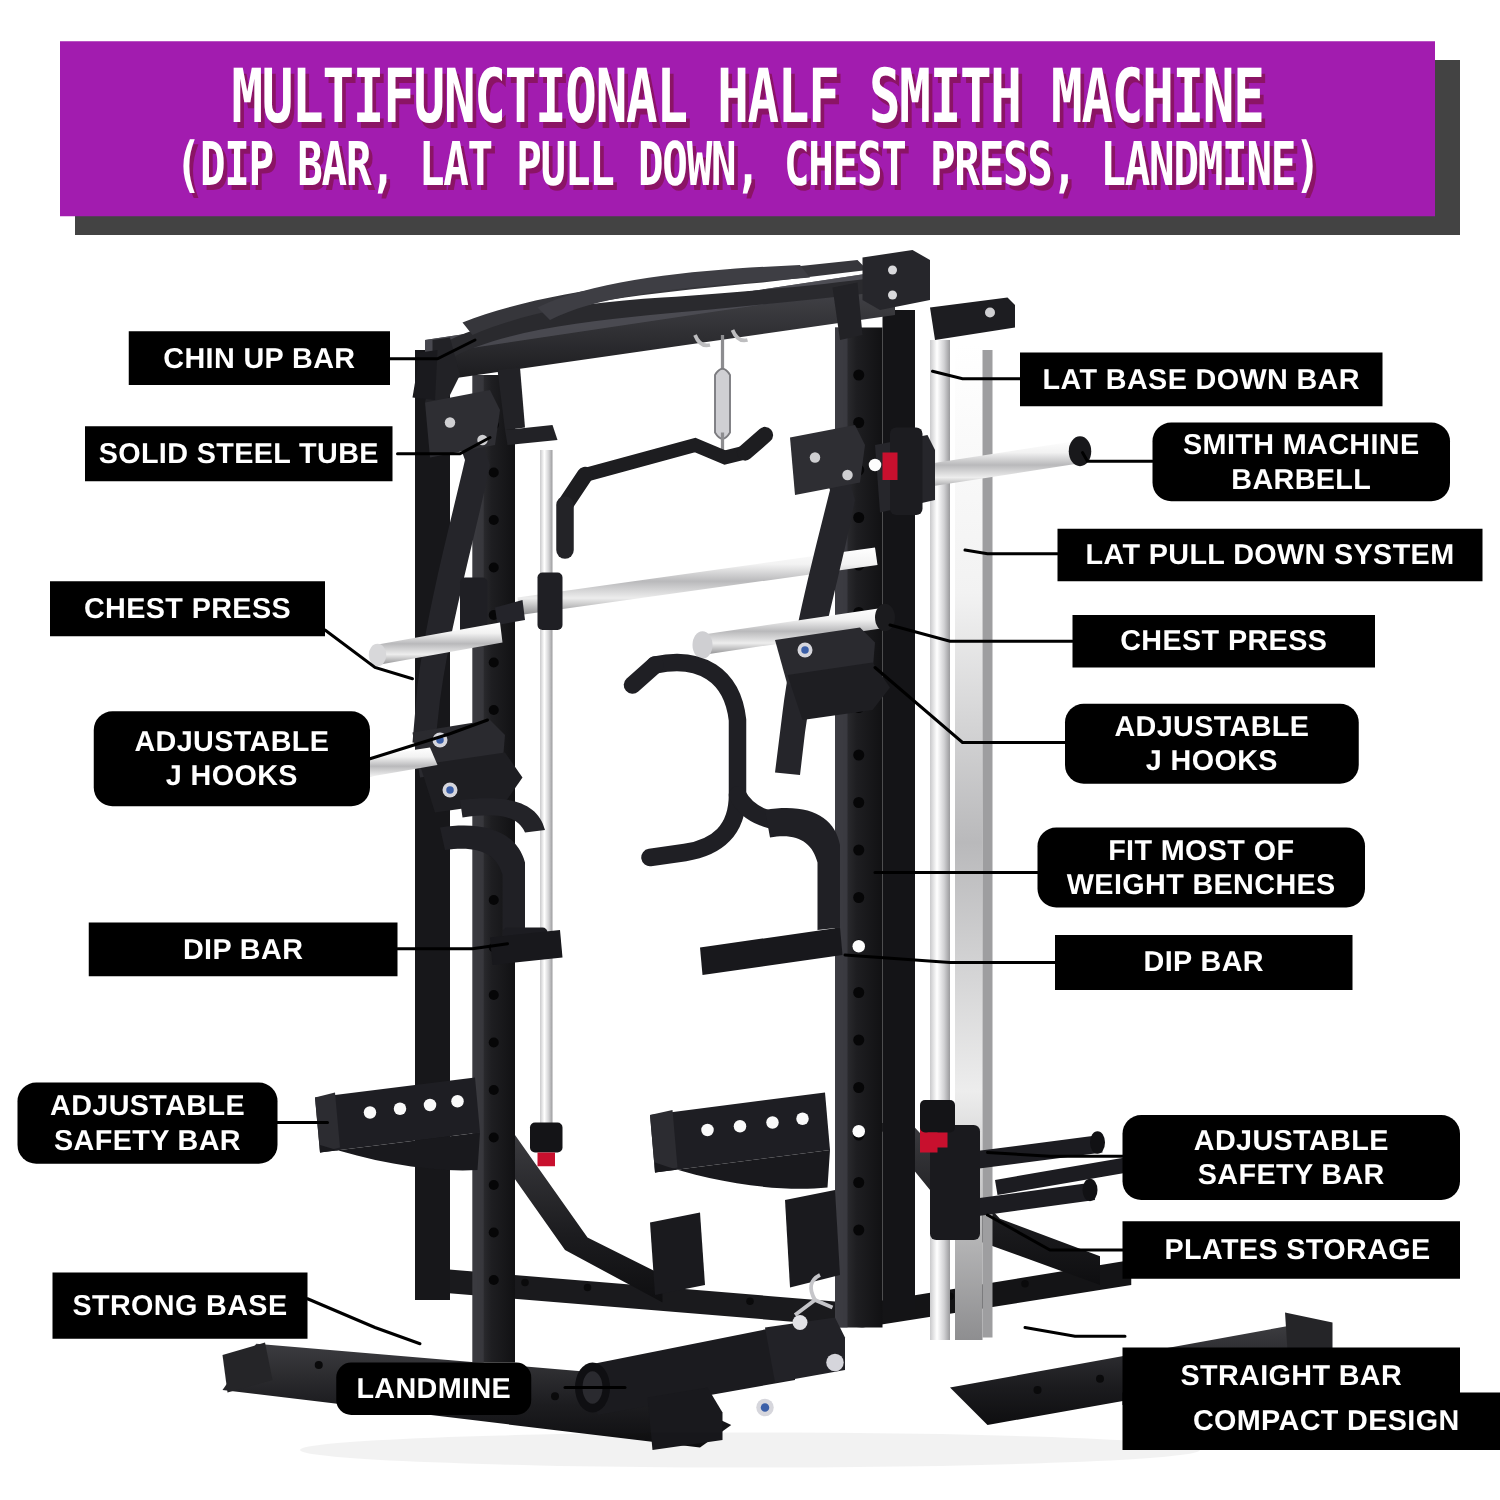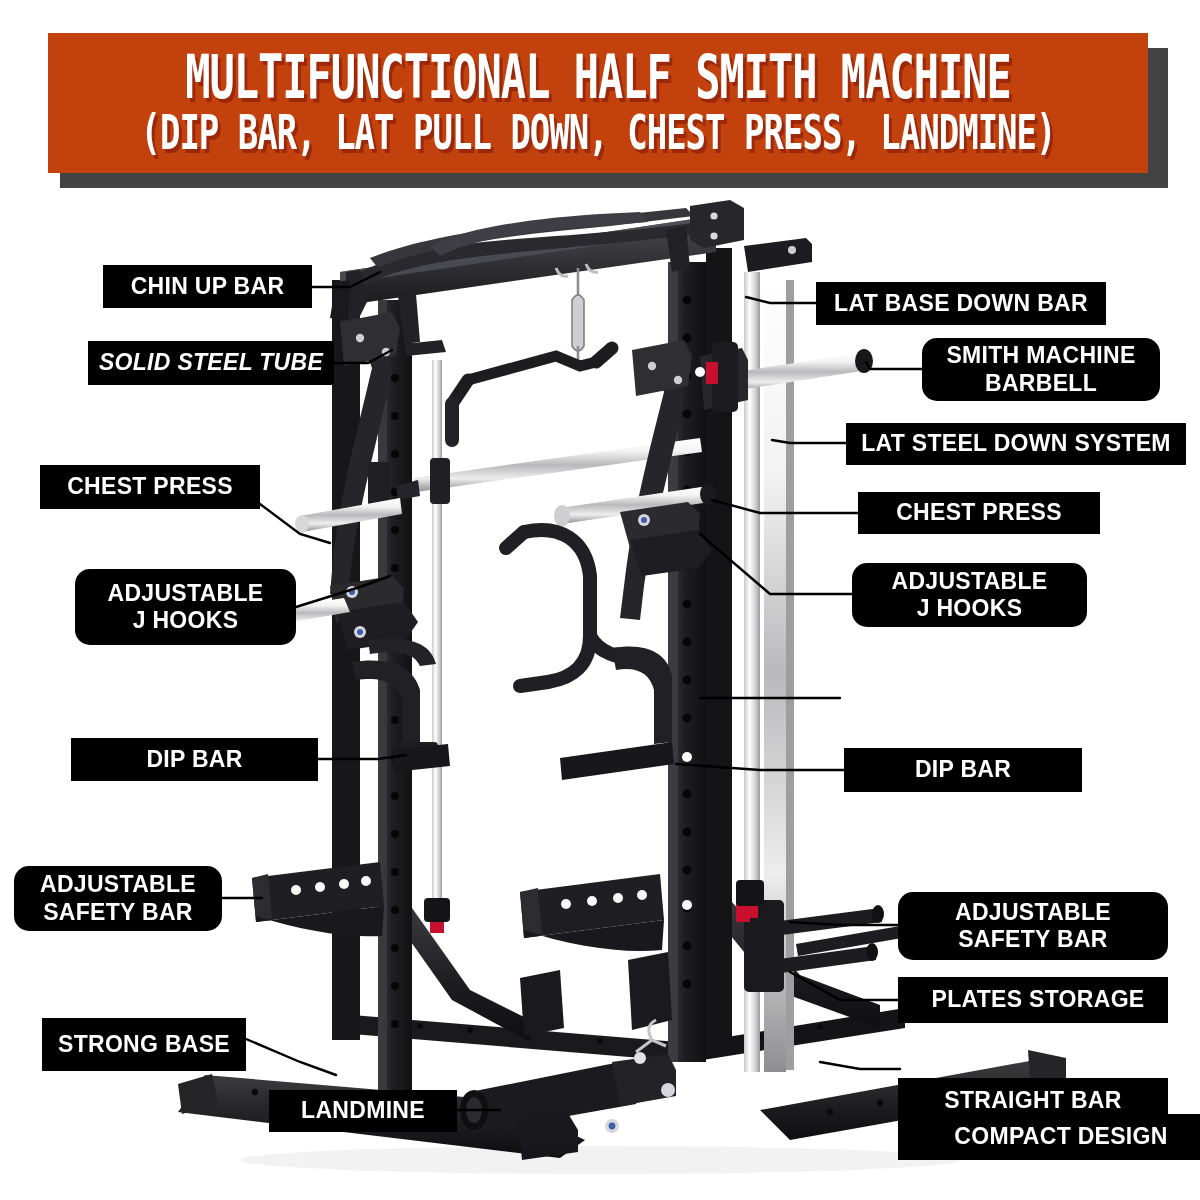--- a/index.html
+++ b/index.html
@@ -10,21 +10,21 @@
   }
   #stage{position:absolute;inset:0;width:1200px;height:1200px;background:#fff;}
 
   
   .banner-shadow{
     position:absolute;left:60px;top:48px;width:1108px;height:140px;
     background:#434343;
   }
   .banner{
     position:absolute;left:48px;top:33px;width:1100px;height:140px;
-    background:#c2410c;
+    background:#a21caf;
     display:flex;flex-direction:column;align-items:center;justify-content:center;
   }
   .banner-line{
     color:#ffffff;
     font-family:"DejaVu Sans Mono","Liberation Mono",monospace;
     font-weight:bold;
     letter-spacing:-1px;
     line-height:1;
     text-shadow:3px 3px 0 rgba(110,10,10,.45);
     transform:scaleY(1.42) scaleX(1.0);
@@ -379,48 +379,50 @@
       <path d="M840 698 L760 698 L700 698"></path>
       <path d="M844 770 L760 770 L676 764"></path>
       <path d="M902 925 L840 925 L790 922"></path>
       <path d="M900 1000 L840 1000 L790 972"></path>
       <path d="M900 1069 L860 1069 L820 1062"></path>
     </g>
   </svg>
 
   <div class="label" style="left:103px;top:265px;width:209px;height:43px;">CHIN UP BAR</div>
 
-  <div class="label" style="left:88px;top:341px;width:246px;height:44px;font-style:italic;">SOLID STEEL TUBE</div>
+  <div class="label" style="left:68px;top:341px;width:246px;height:44px;">SOLID STEEL TUBE</div>
 
   <div class="label" style="left:40px;top:465px;width:220px;height:44px;">CHEST PRESS</div>
 
   <div class="label two" style="left:75px;top:569px;width:221px;height:76px;">ADJUSTABLE
 J HOOKS</div>
 
   <div class="label" style="left:71px;top:738px;width:247px;height:43px;">DIP BAR</div>
 
   <div class="label two" style="left:14px;top:866px;width:208px;height:65px;">ADJUSTABLE
 SAFETY BAR</div>
 
   <div class="label" style="left:42px;top:1018px;width:204px;height:53px;">STRONG BASE</div>
 
-  <div class="label" style="left:269px;top:1090px;width:188px;height:42px;">LANDMINE</div>
+  <div class="label" style="left:269px;top:1090px;width:156px;height:42px;border-radius:12px;">LANDMINE</div>
 
   <div class="label" style="left:816px;top:282px;width:290px;height:43px;">LAT BASE DOWN BAR</div>
 
   <div class="label two" style="left:922px;top:338px;width:238px;height:63px;">SMITH MACHINE
 BARBELL</div>
 
-  <div class="label" style="left:846px;top:423px;width:340px;height:42px;">LAT STEEL DOWN SYSTEM</div>
+  <div class="label" style="left:846px;top:423px;width:340px;height:42px;">LAT PULL DOWN SYSTEM</div>
 
   <div class="label" style="left:858px;top:492px;width:242px;height:42px;">CHEST PRESS</div>
 
   <div class="label two" style="left:852px;top:563px;width:235px;height:64px;">ADJUSTABLE
 J HOOKS</div>
 
+  <div class="label two" style="left:830px;top:662px;width:262px;height:64px;">FIT MOST OF
+WEIGHT BENCHES</div>
 
   <div class="label" style="left:844px;top:748px;width:238px;height:44px;">DIP BAR</div>
 
   <div class="label two" style="left:898px;top:892px;width:270px;height:68px;">ADJUSTABLE
 SAFETY BAR</div>
 
   <div class="label" style="left:898px;top:977px;width:270px;height:46px;padding-left:20px;">PLATES STORAGE</div>
 
   <div class="label" style="left:898px;top:1046px;width:270px;height:46px;margin-top:32px;">STRAIGHT BAR</div>
 

